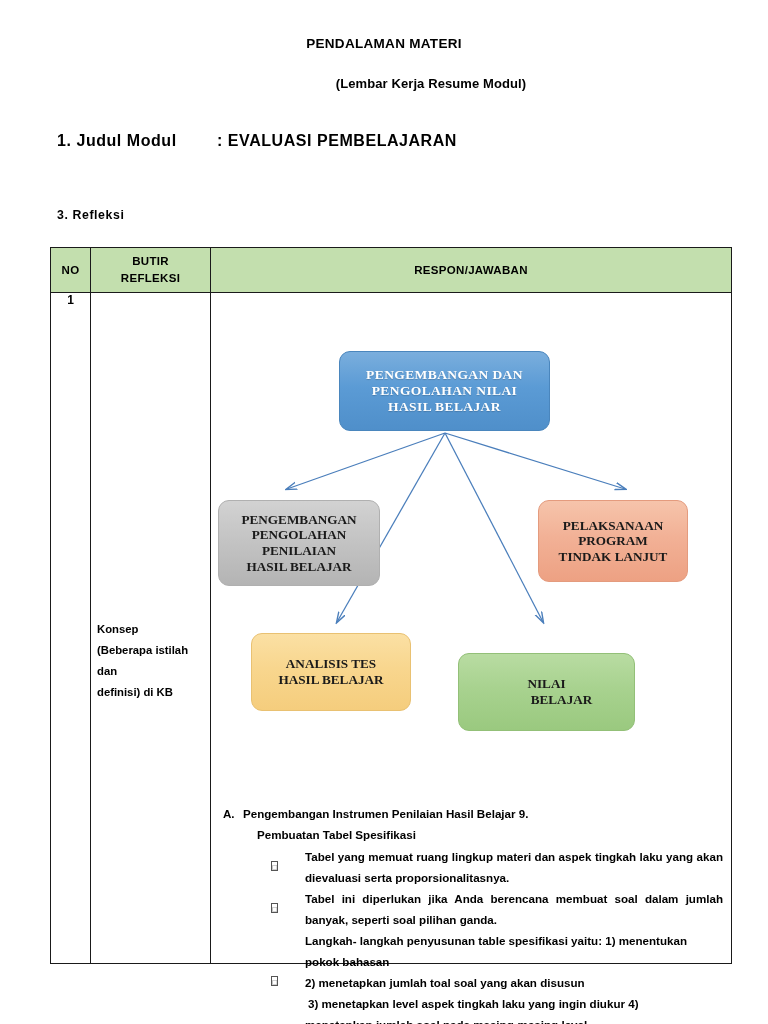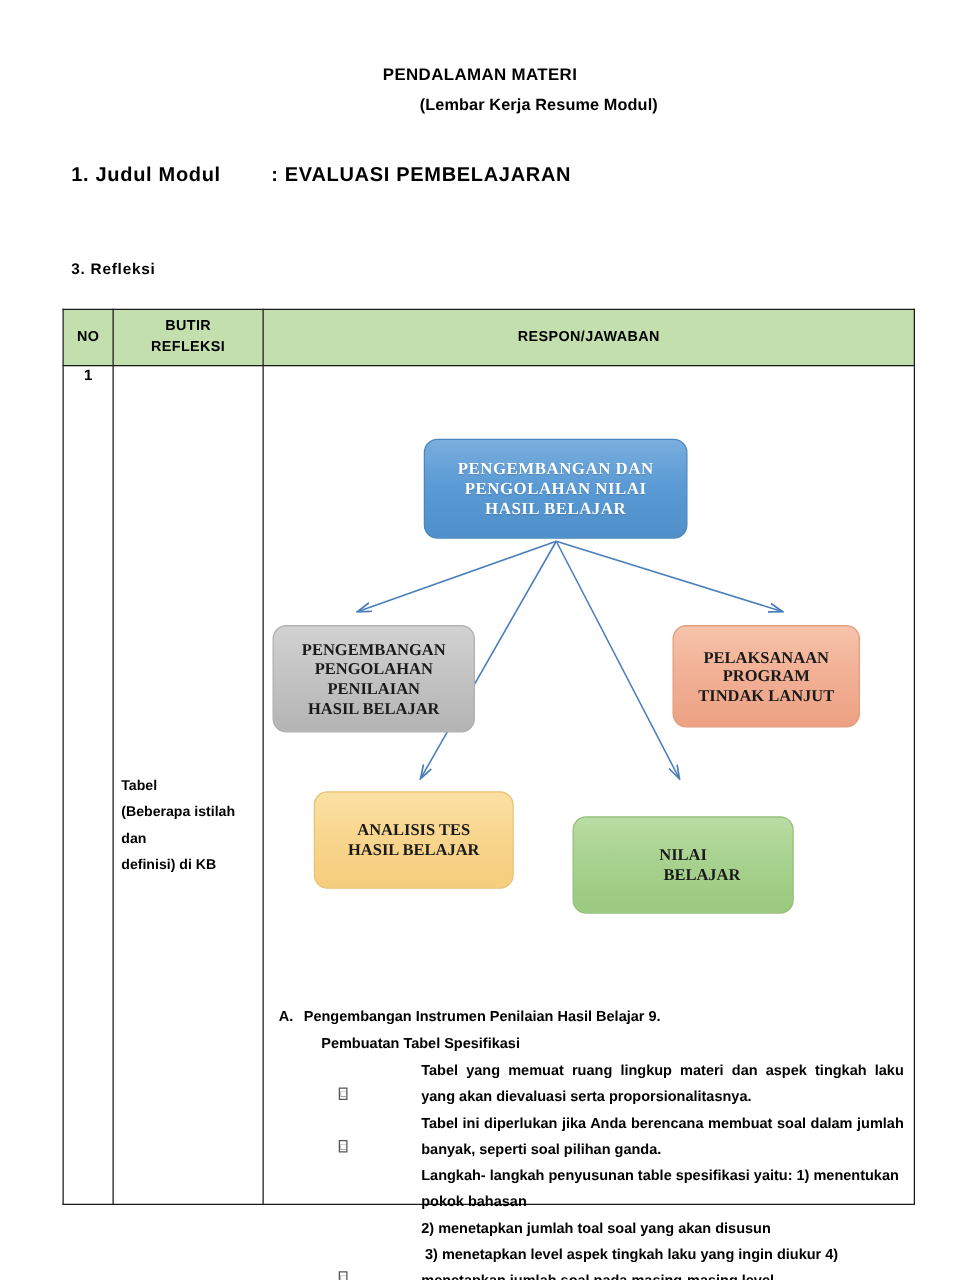--- a/index.html
+++ b/index.html
@@ -19,21 +19,21 @@
   .page {
     position: absolute;
     left: 0; top: 0;
     width: 768px;
     height: 1024px;
   }
 
   
   .doc-title {
     position: absolute;
-    left: 0; top: 52px;
+    left: 0; top: 36px;
     width: 768px;
     text-align: center;
     font-size: 13.5px;
     font-weight: bold;
     letter-spacing: 0.3px;
   }
   .doc-subtitle {
     position: absolute;
     left: 0; top: 76px;
     width: 768px;
@@ -218,22 +218,21 @@
   .sec-a {
     display: flex;
   }
   .sec-a-marker { width: 20px; flex: 0 0 20px; }
   .sec-a-body   { flex: 1; }
   .sec-a-body .l2 { display:block; padding-left: 14px; }
 
   .bullets { margin-top: 1px; padding-left: 48px; }
   .bullet-row {
     display: flex;
-    align-items: flex-end;
-    gap: 32px;
+    align-items: center;
   }
   .bullet-mark {
     flex: 0 0 34px;
     width: 34px;
     font-family: "DejaVu Sans", sans-serif;
     font-weight: normal;
     font-size: 10px;
     color: #3d3d3d;
     line-height: 21px;
   }
@@ -284,21 +283,21 @@
           <div>REFLEKSI</div>
         </th>
         <th>RESPON/JAWABAN</th>
       </tr>
     </thead>
     <tbody>
       <tr>
         <td class="cell-no">1</td>
         <td class="cell-butir">
           <div class="butir-text">
-            <span class="sub-line">Tabel</span>
+            <span class="sub-line">Konsep</span>
             <span class="sub-line">(Beberapa istilah</span>
             <span class="ln-dan">dan</span>
             <span class="sub-line">definisi) di KB</span>
           </div>
         </td>
         <td class="cell-respon">
 
           <div class="diagram">
 
             <svg class="arrows" viewBox="0 0 519 450">

